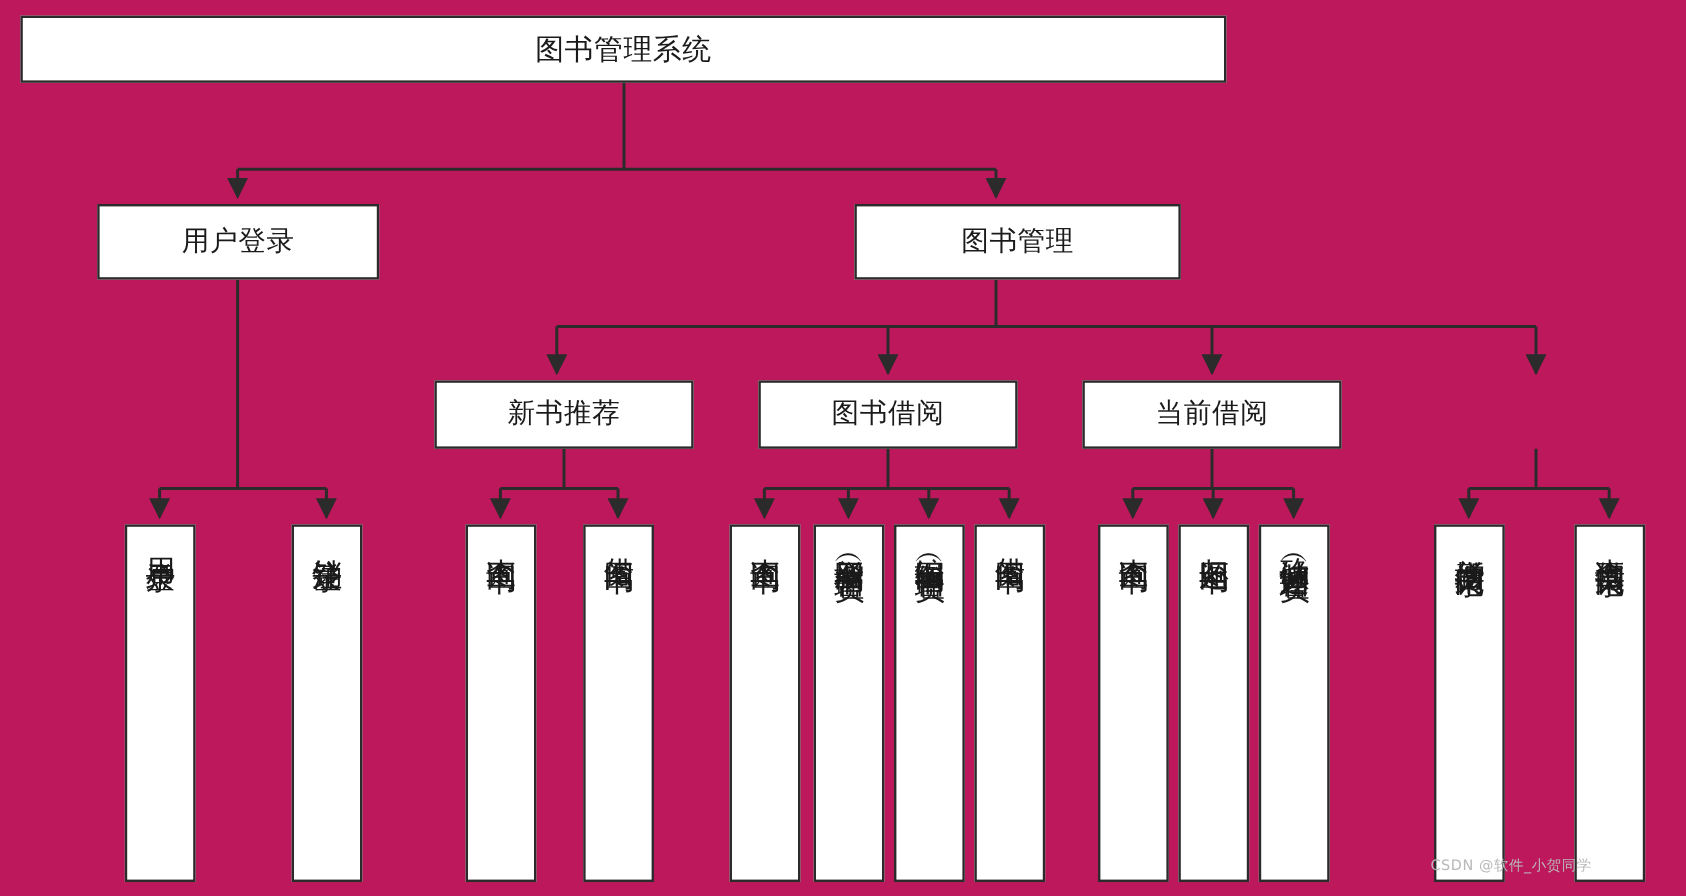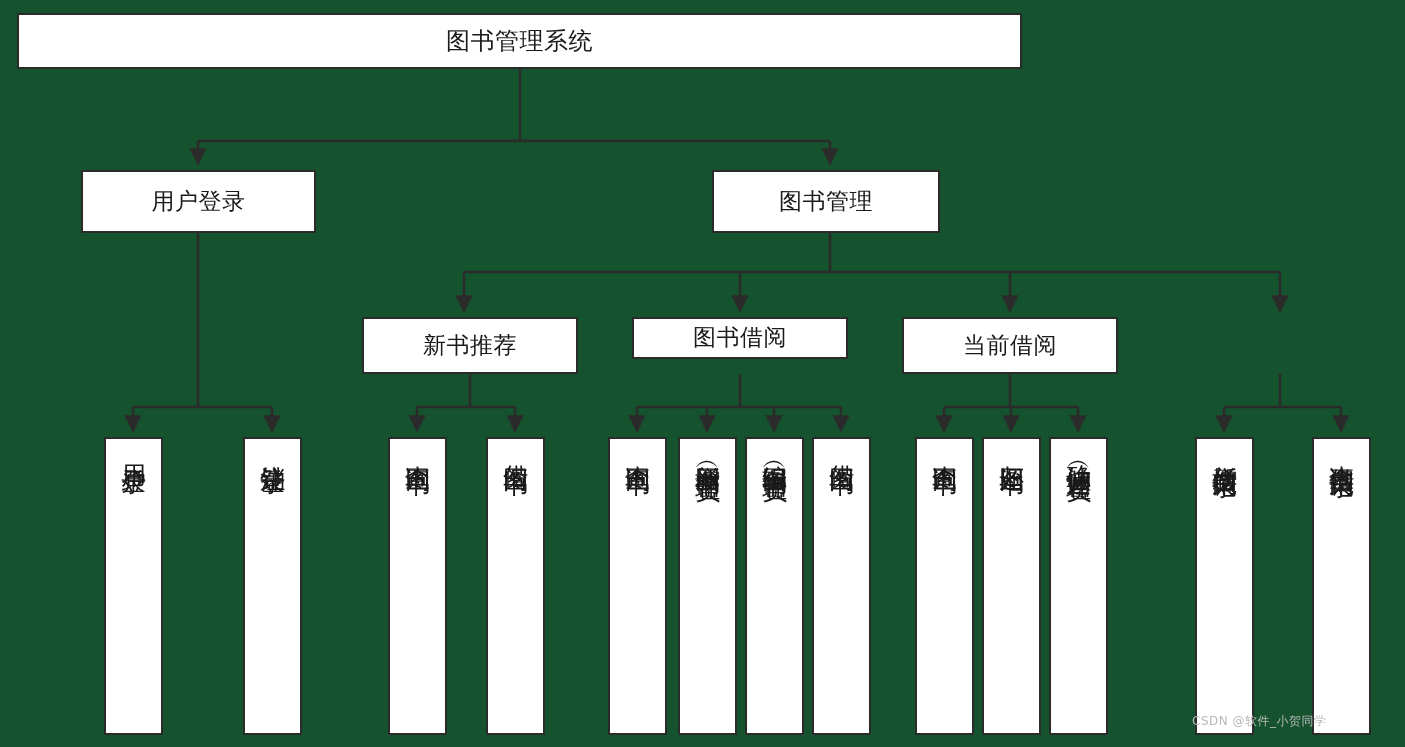--- a/index.html
+++ b/index.html
@@ -7,21 +7,21 @@
     padding: 0;
     background: #ffffff;
   }
   body {
     font-family: "DejaVu Sans", "Liberation Sans", sans-serif;
   }
   #canvas {
     position: relative;
     width: 1405px;
     height: 747px;
-    background: #14532d;
+    background: #be185d;
     overflow: hidden;
   }
   svg.connectors {
     position: absolute;
     left: 0;
     top: 0;
     width: 1405px;
     height: 747px;
     pointer-events: none;
   }
@@ -127,28 +127,28 @@
     </g>
   </svg>
 
   <div class="node horiz root" style="left:17px; top:13px; width:1005px; height:56px;">
     <span class="label">图书管理系统</span>
   </div>
 
   <div class="node horiz" style="left:81px; top:170px; width:235px; height:63px;">
     <span class="label">用户登录</span>
   </div>
-  <div class="node horiz" style="left:712px; top:170px; width:228px; height:63px;">
+  <div class="node horiz" style="left:712px; top:170px; width:272px; height:63px;">
     <span class="label">图书管理</span>
   </div>
 
   <div class="node horiz" style="left:362px; top:317px; width:216px; height:57px;">
     <span class="label">新书推荐</span>
   </div>
-  <div class="node horiz" style="left:632px; top:317px; width:216px; height:42px;">
+  <div class="node horiz" style="left:632px; top:317px; width:216px; height:57px;">
     <span class="label">图书借阅</span>
   </div>
   <div class="node horiz" style="left:902px; top:317px; width:216px; height:57px;">
     <span class="label">当前借阅</span>
   </div>
 
   <div class="node vert" style="left:104px; top:437px; width:59px; height:298px;">
     <span class="label">用户登录</span>
   </div>
   <div class="node vert" style="left:243px; top:437px; width:59px; height:298px;">

